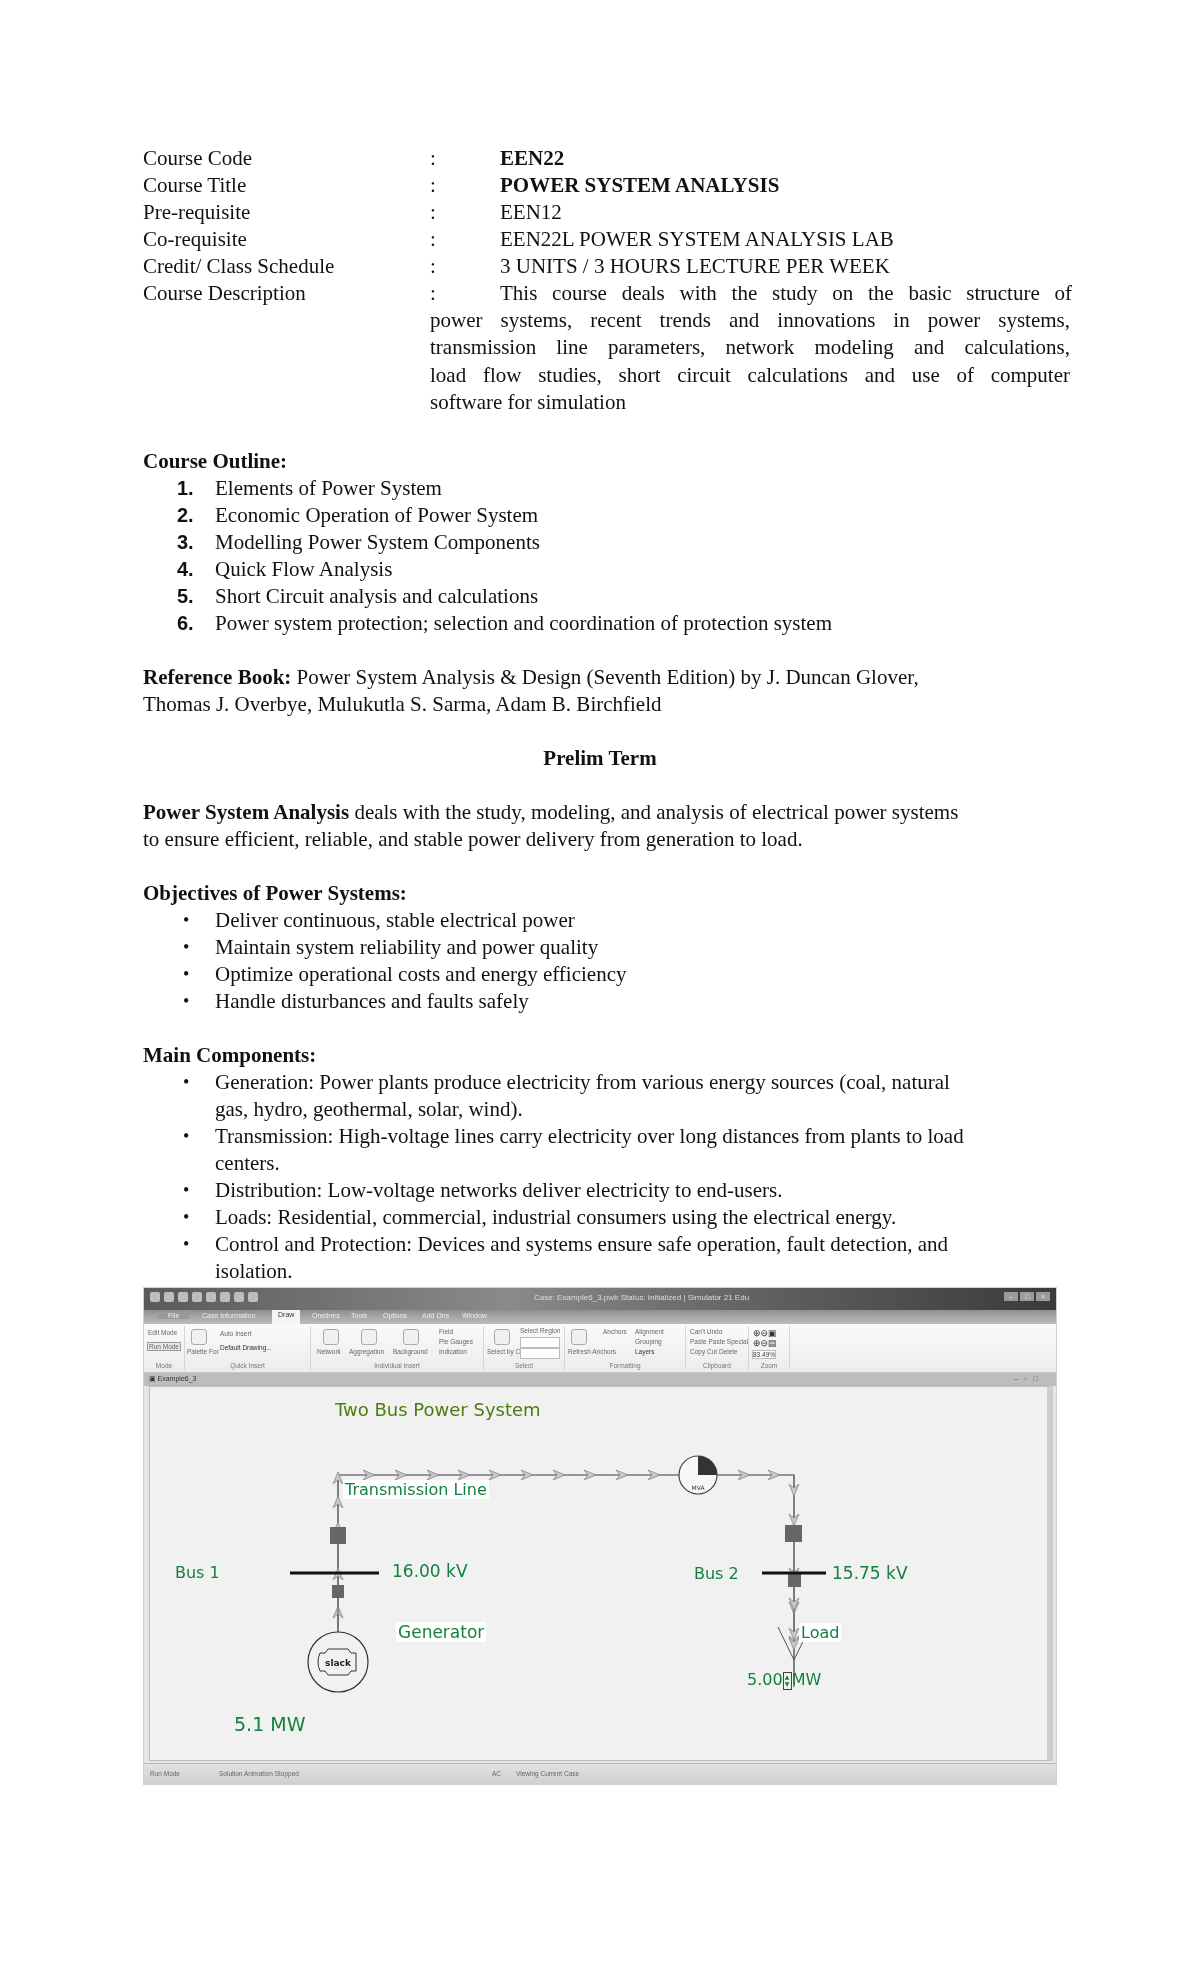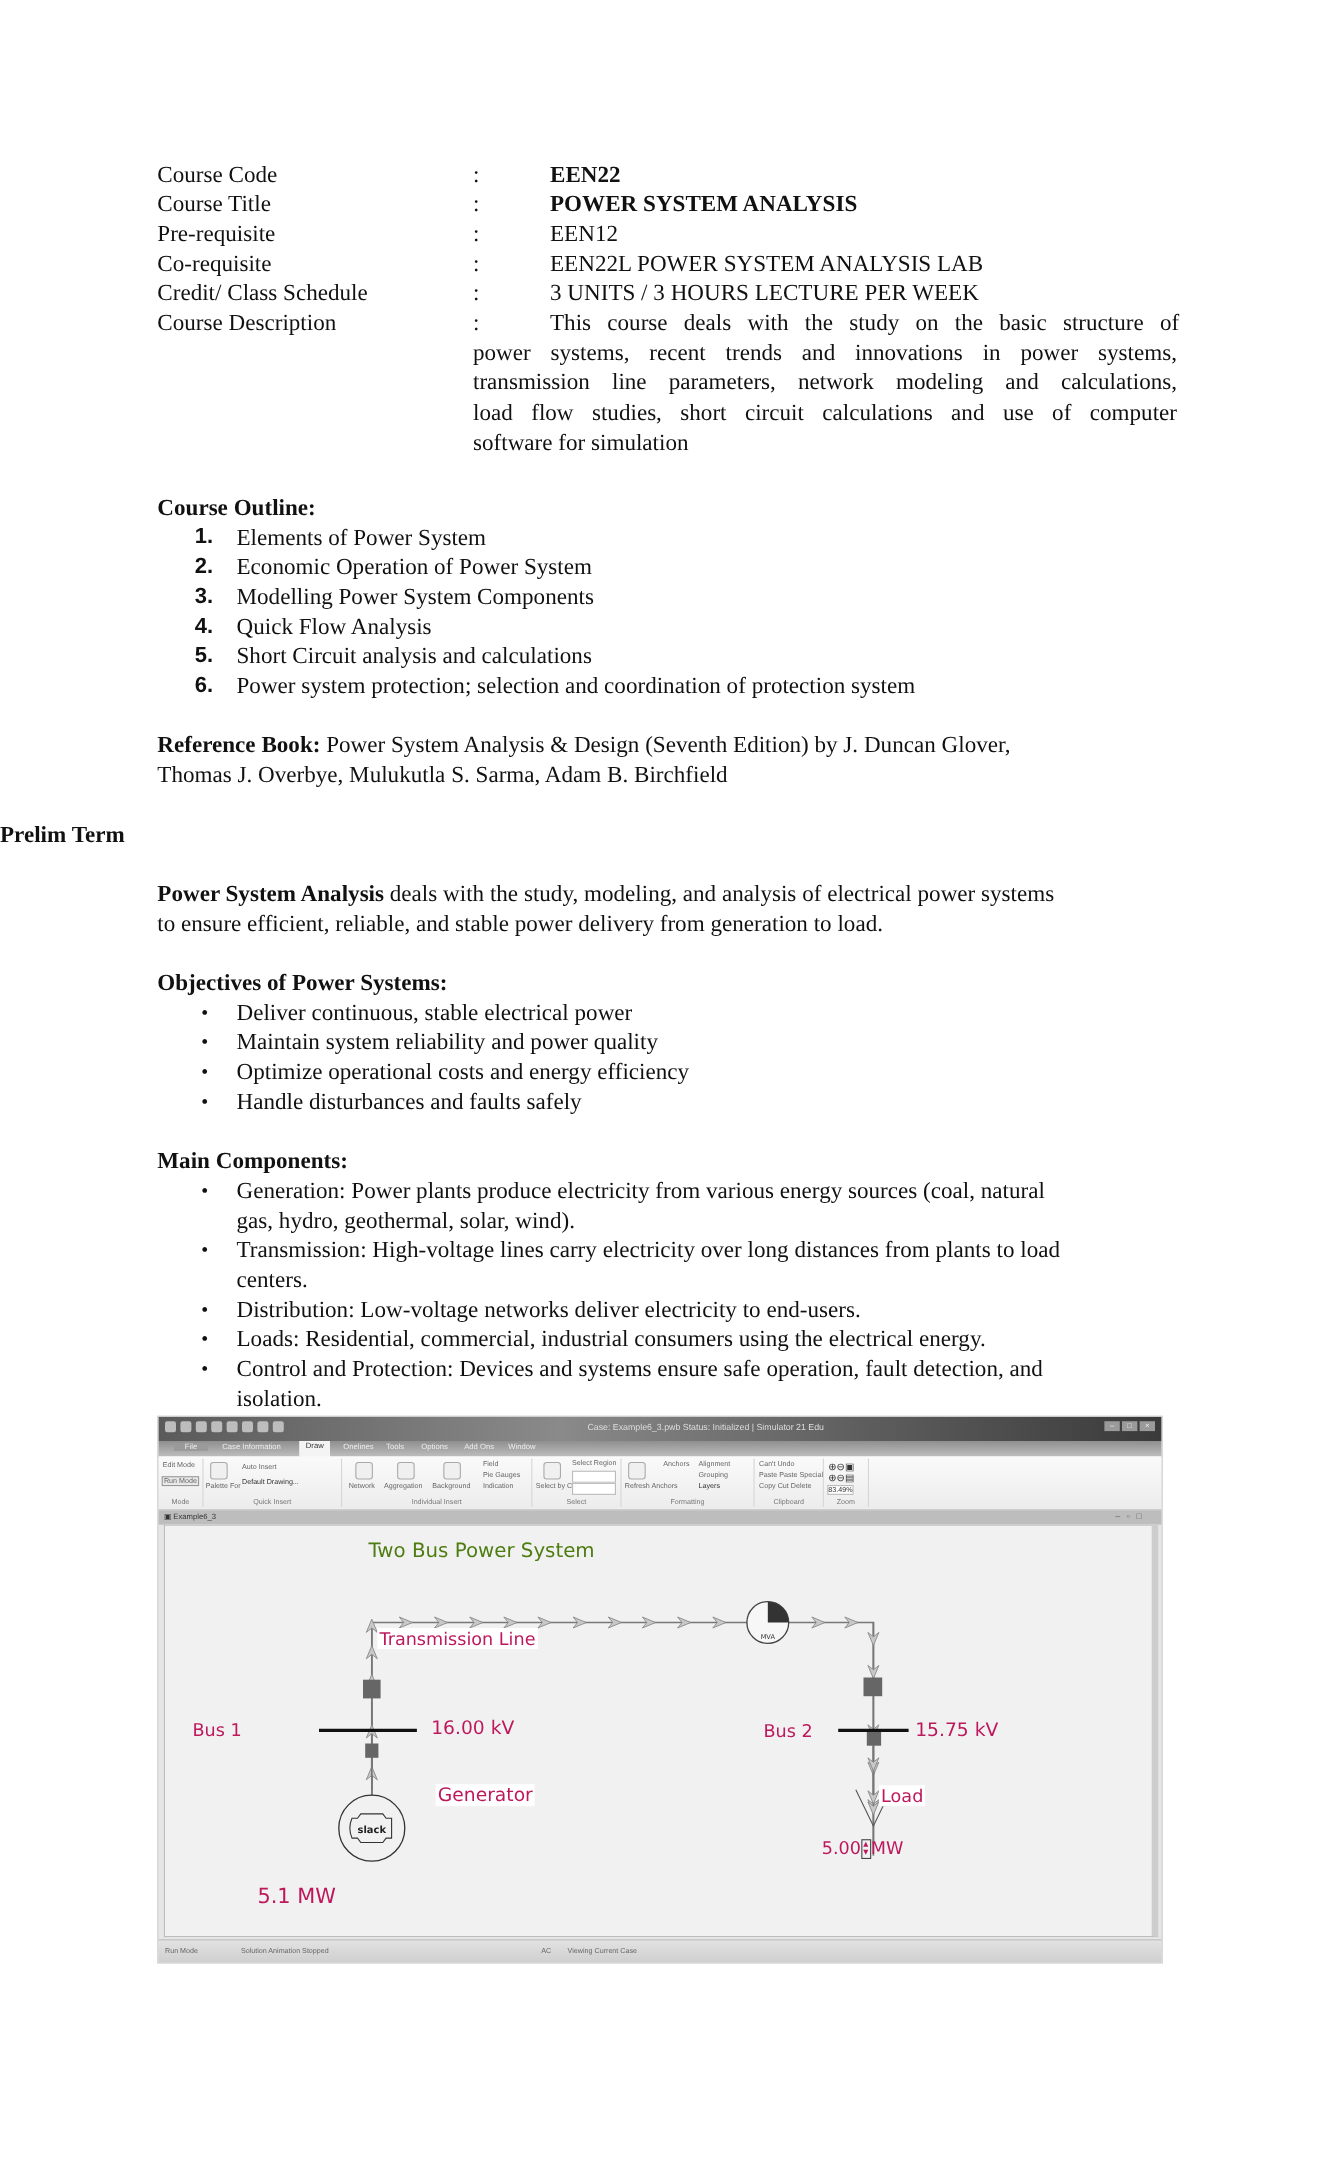--- a/index.html
+++ b/index.html
@@ -8,21 +8,21 @@
   .page { position:absolute; left:0; top:0; width:1184px; height:1976px; }
   .line { position:absolute; font-size:21px; line-height:27px; white-space:nowrap; }
   .bold { font-weight:bold; }
   .meta-label { left:143px; }
   .meta-colon { left:430px; }
   .meta-value { left:500px; }
   .desc { position:absolute; left:430px; width:640px; font-size:21px; line-height:27.3px; text-align:justify; }
   .numlist .num { position:absolute; left:177px; font-family:"Liberation Sans", sans-serif; font-weight:bold; font-size:20px; }
   .numlist .txt { position:absolute; left:215px; }
   .bullet { position:absolute; left:183px; font-size:18px; }
-  .center { position:absolute; left:0; width:1200px; }
+  .center { position:absolute; left:0; width:1200px; text-align:center; }
 
   
   .app { position:absolute; left:143px; top:1287px; width:912px; height:496px;
          background:#e6e6e6; border:1px solid #cfcfcf; font-family:"Liberation Sans", sans-serif; overflow:hidden; }
   .titlebar { position:absolute; left:0; top:0; width:912px; height:22px;
               background:linear-gradient(to right,#5a5a5a 0%,#8a8a8a 40%,#5e5e5e 70%,#3a3a3a 100%); }
   .qat { position:absolute; left:6px; top:4px; display:flex; gap:4px; }
   .qat span { display:inline-block; width:10px; height:10px; background:#bdbdbd; border-radius:2px; }
   .wintitle { position:absolute; left:390px; top:5px; font-size:8px; color:#ddd; white-space:nowrap; }
   .winctrl { position:absolute; right:6px; top:4px; display:flex; gap:2px; }
@@ -35,21 +35,21 @@
   .rgroup .glabel { position:absolute; bottom:1px; left:0; right:0; text-align:center; font-size:6.5px; color:#777; }
   .rbtn { position:absolute; font-size:6.5px; color:#666; white-space:nowrap; }
   .ricon { position:absolute; width:14px; height:14px; border:1px solid #aaa; border-radius:3px; background:#f0f0f0; }
   .rbox { position:absolute; width:38px; height:9px; border:1px solid #bbb; background:#fff; }
   .docbar { position:absolute; left:0; top:85px; width:912px; height:13px; background:#bdbdbd; }
   .docbar .doctab { position:absolute; left:5px; top:2px; font-size:7px; color:#333; white-space:nowrap; }
   .docbar .docctrl { position:absolute; right:12px; top:1px; font-size:8px; color:#666; letter-spacing:6px; }
   .canvas { position:absolute; left:5px; top:98px; width:897px; height:373px; background:#f1f1f1; border:1px solid #bdbdbd; border-right:6px solid #cdcdcd; }
   .statusbar { position:absolute; left:0; top:475px; width:912px; height:20px; background:linear-gradient(#e2e2e2,#cfcfcf); border-top:1px solid #bbb; }
   .statusbar span { position:absolute; top:6px; font-size:6.5px; color:#666; white-space:nowrap; }
-  .dlabel { position:absolute; font-family:"DejaVu Sans", sans-serif; color:#be185d; white-space:nowrap; }
+  .dlabel { position:absolute; font-family:"DejaVu Sans", sans-serif; color:#15803d; white-space:nowrap; }
 </style>
 </head>
 <body>
 
 <div class="page">
 
   <div>
     <div class="line meta-label" style="top:145px">Course Code</div>
     <div class="line meta-colon" style="top:145px">:</div>
     <div class="line meta-value bold" style="top:145px">EEN22</div>

